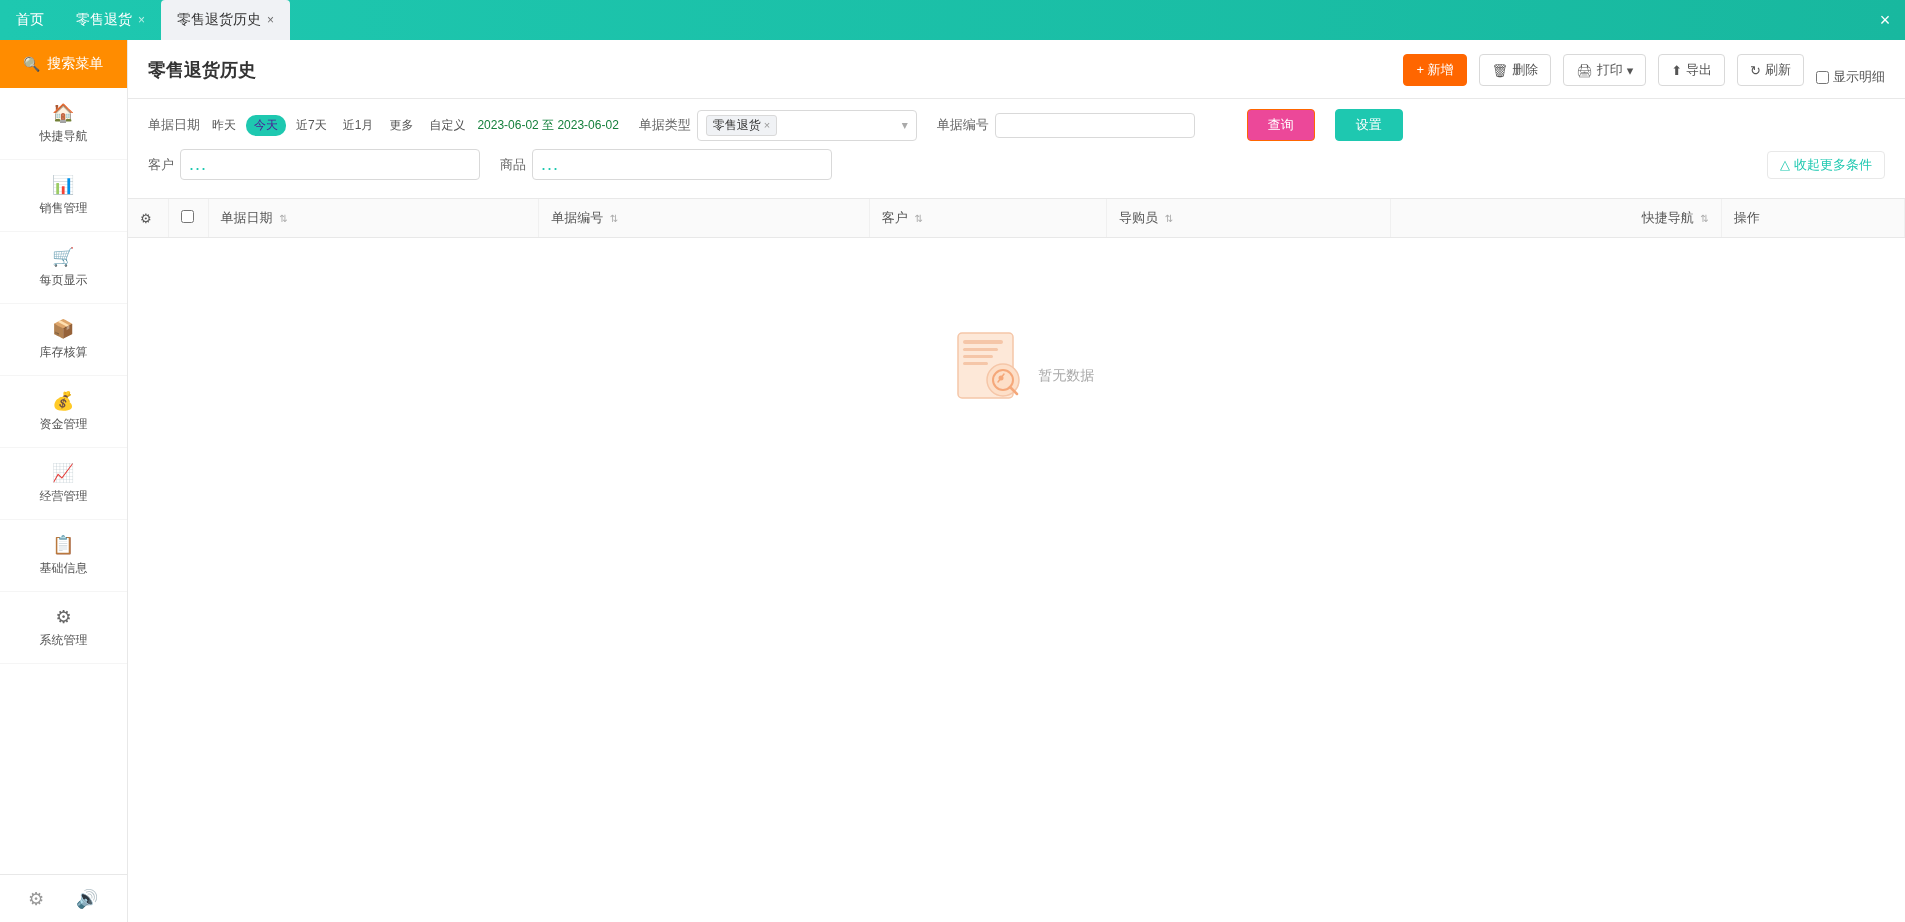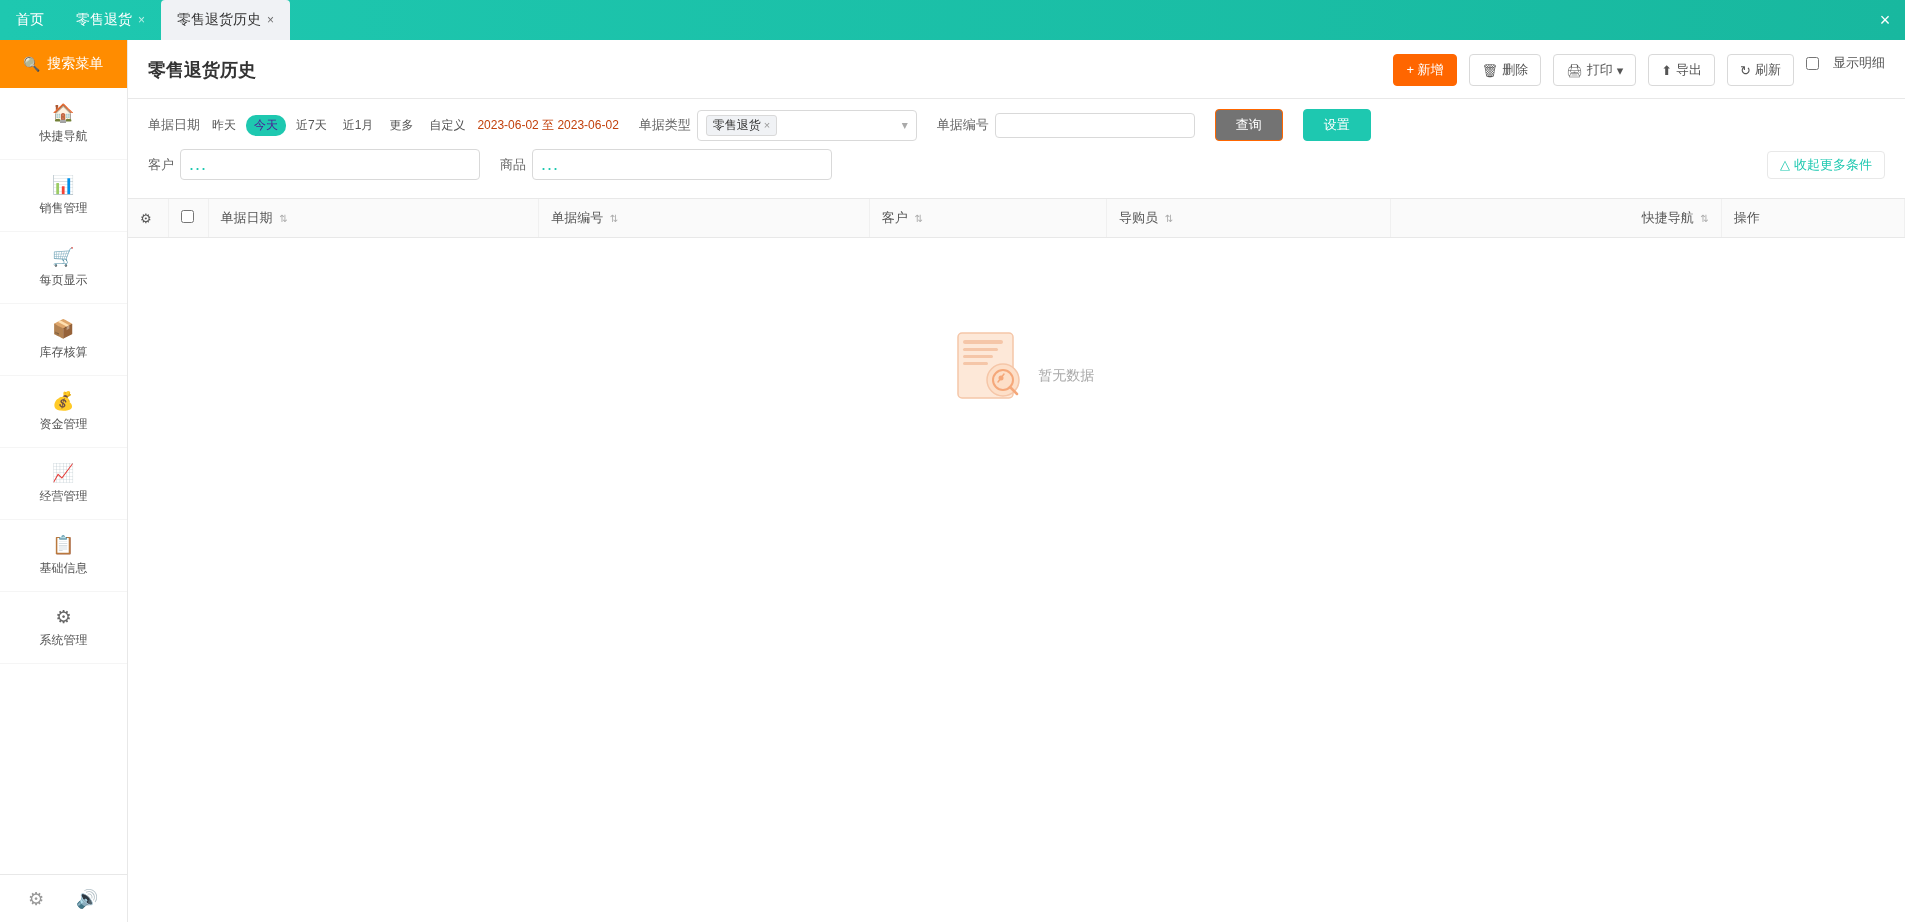--- a/index.html
+++ b/index.html
@@ -142,21 +142,21 @@
       justify-content: space-between;
       margin-bottom: 12px;
     }
     .page-title {
       font-size: 18px;
       font-weight: bold;
       color: #333;
     }
     .toolbar {
       display: flex;
-      align-items: flex-start;
+      align-items: flex-end;
       gap: 12px;
     }
     .btn {
       display: flex;
       align-items: center;
       gap: 4px;
       padding: 6px 12px;
       border: 1px solid #d9d9d9;
       border-radius: 4px;
       background: white;
@@ -171,21 +171,21 @@
       border-color: #ff6600;
     }
     .btn-setting {
       background: #1ec8b0;
       color: white;
       border-color: #1ec8b0;
     }
     .checkbox-label {
       display: flex;
       align-items: center;
-      gap: 14px;
+      gap: 4px;
       font-size: 13px;
       color: #555;
       cursor: pointer;
     }
 
     
     .filter-area {
       background: white;
       padding: 10px 20px;
       border-bottom: 1px solid #e8e8e8;
@@ -223,21 +223,21 @@
       border-radius: 3px;
     }
     .date-btn.active {
       background: #1ec8b0;
       color: #4c1d95;
       border-radius: 10px;
       padding: 2px 8px;
     }
     .date-range-text {
       font-size: 12px;
-      color: #c2410c;
+      color: #15803d;
     }
     .filter-select {
       display: flex;
       align-items: center;
       min-width: 200px;
       border: 1px solid #d9d9d9;
       border-radius: 4px;
       padding: 4px 8px;
       font-size: 13px;
       cursor: pointer;
@@ -503,21 +503,21 @@
             <span style="flex:1;"></span>
             <span style="color:#aaa;font-size:12px;">▾</span>
           </div>
         </div>
 
         <div class="filter-item">
           <span class="filter-label">单据编号</span>
           <input class="filter-input" type="text" style="min-width: 200px;">
         </div>
 
-        <button class="btn btn-primary" style="background:#737373;border-color:#ff6600;color:white;padding:6px 20px;">查询</button>
+        <button class="btn btn-primary" style="background:#ec4899;border-color:#ff6600;color:white;padding:6px 20px;margin-left:32px;">查询</button>
         <button class="btn btn-setting" style="background:#1ec8b0;border-color:#1ec8b0;color:white;padding:6px 20px;">设置</button>
       </div>
 
       <div class="filter-row">
 
         <div class="filter-item">
           <span class="filter-label">客户</span>
           <div class="filter-select" style="min-width:300px;">
             <span class="filter-ellipsis">...</span>
           </div>

